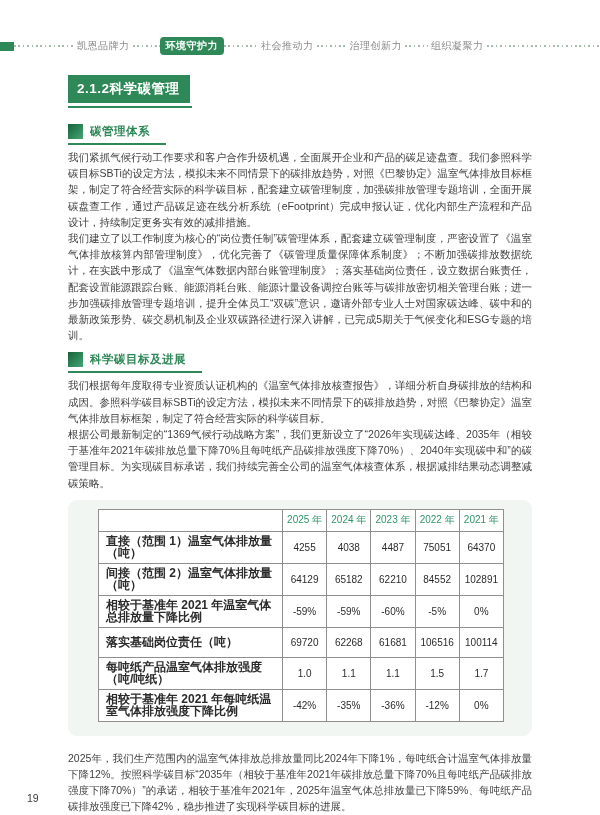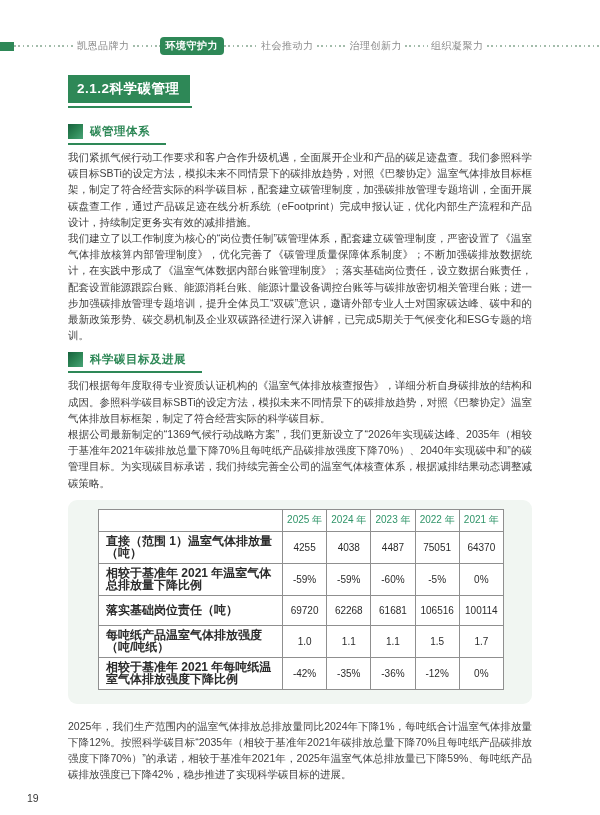--- a/index.html
+++ b/index.html
@@ -148,20 +148,28 @@
       </tr>
       <tr>
         <td class="rlabel">直接（范围 1）温室气体排放量（吨）</td>
         <td class="val">4255</td>
         <td class="val">4038</td>
         <td class="val">4487</td>
         <td class="val">75051</td>
         <td class="val">64370</td>
       </tr>
       <tr>
+        <td class="rlabel">间接（范围 2）温室气体排放量（吨）</td>
+        <td class="val">64129</td>
+        <td class="val">65182</td>
+        <td class="val">62210</td>
+        <td class="val">84552</td>
+        <td class="val">102891</td>
+      </tr>
+      <tr>
         <td class="rlabel">相较于基准年 2021 年温室气体总排放量下降比例</td>
         <td class="val">-59%</td>
         <td class="val">-59%</td>
         <td class="val">-60%</td>
         <td class="val">-5%</td>
         <td class="val">0%</td>
       </tr>
       <tr>
         <td class="rlabel">落实基础岗位责任（吨）</td>
         <td class="val">69720</td>

